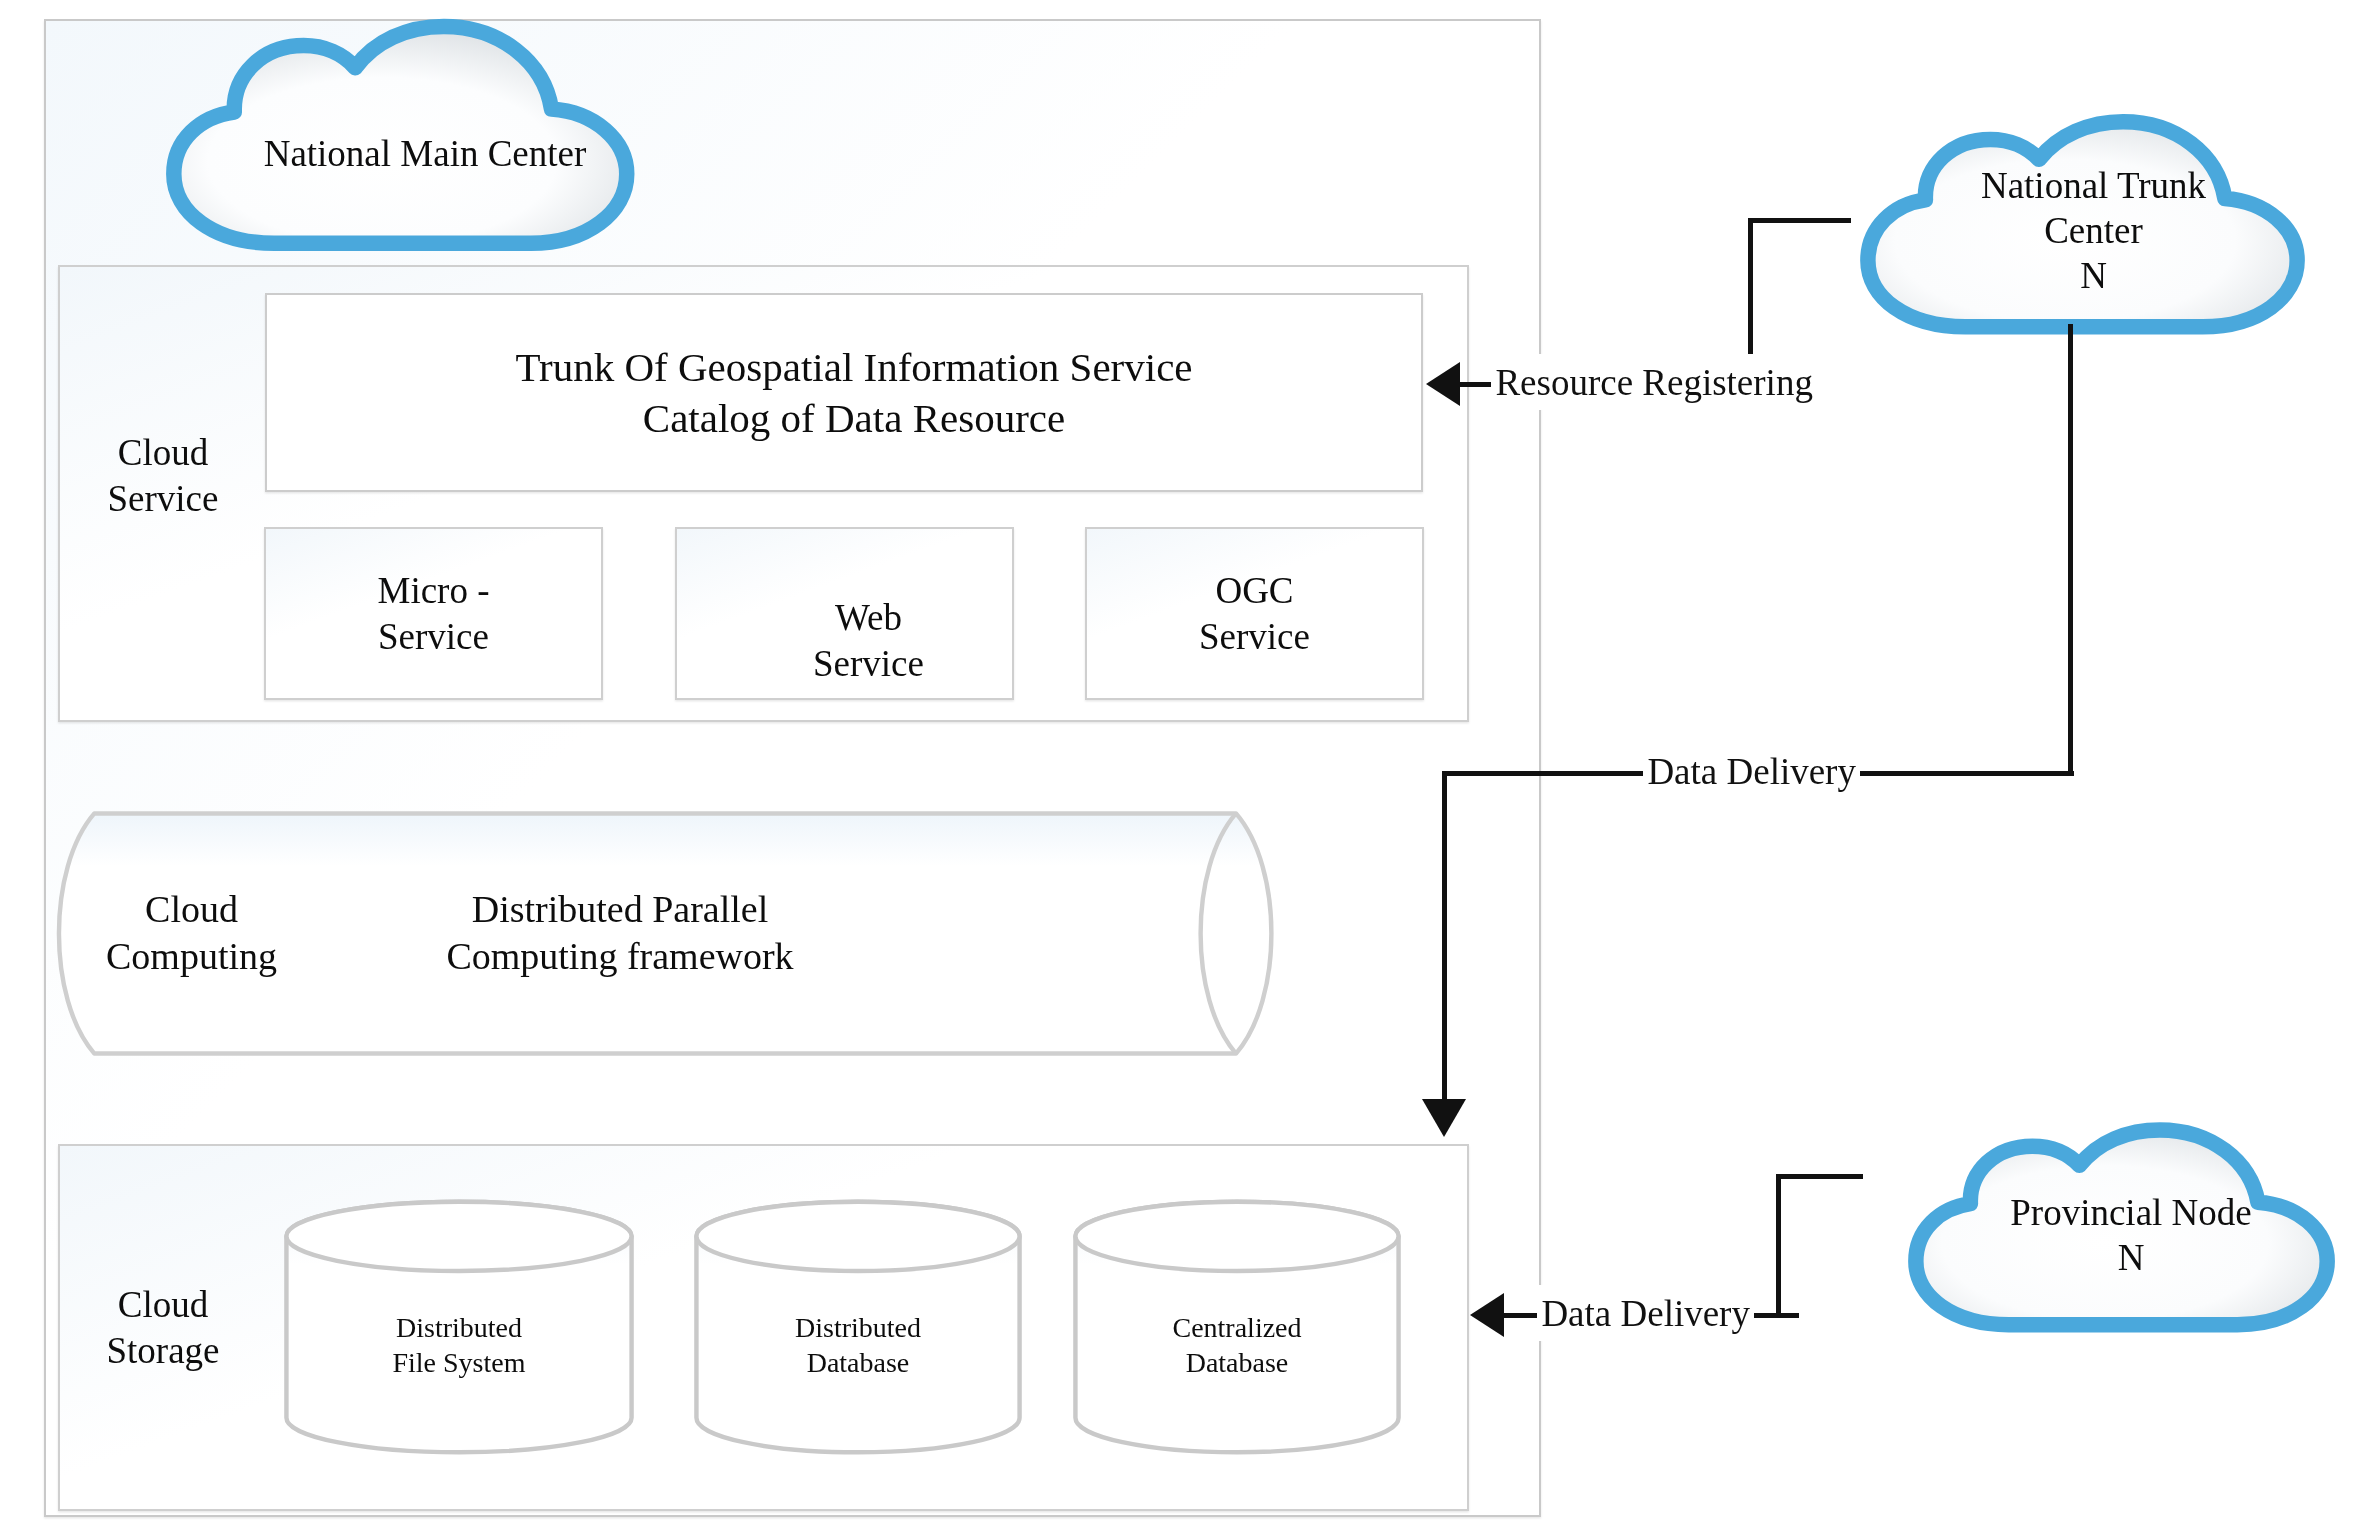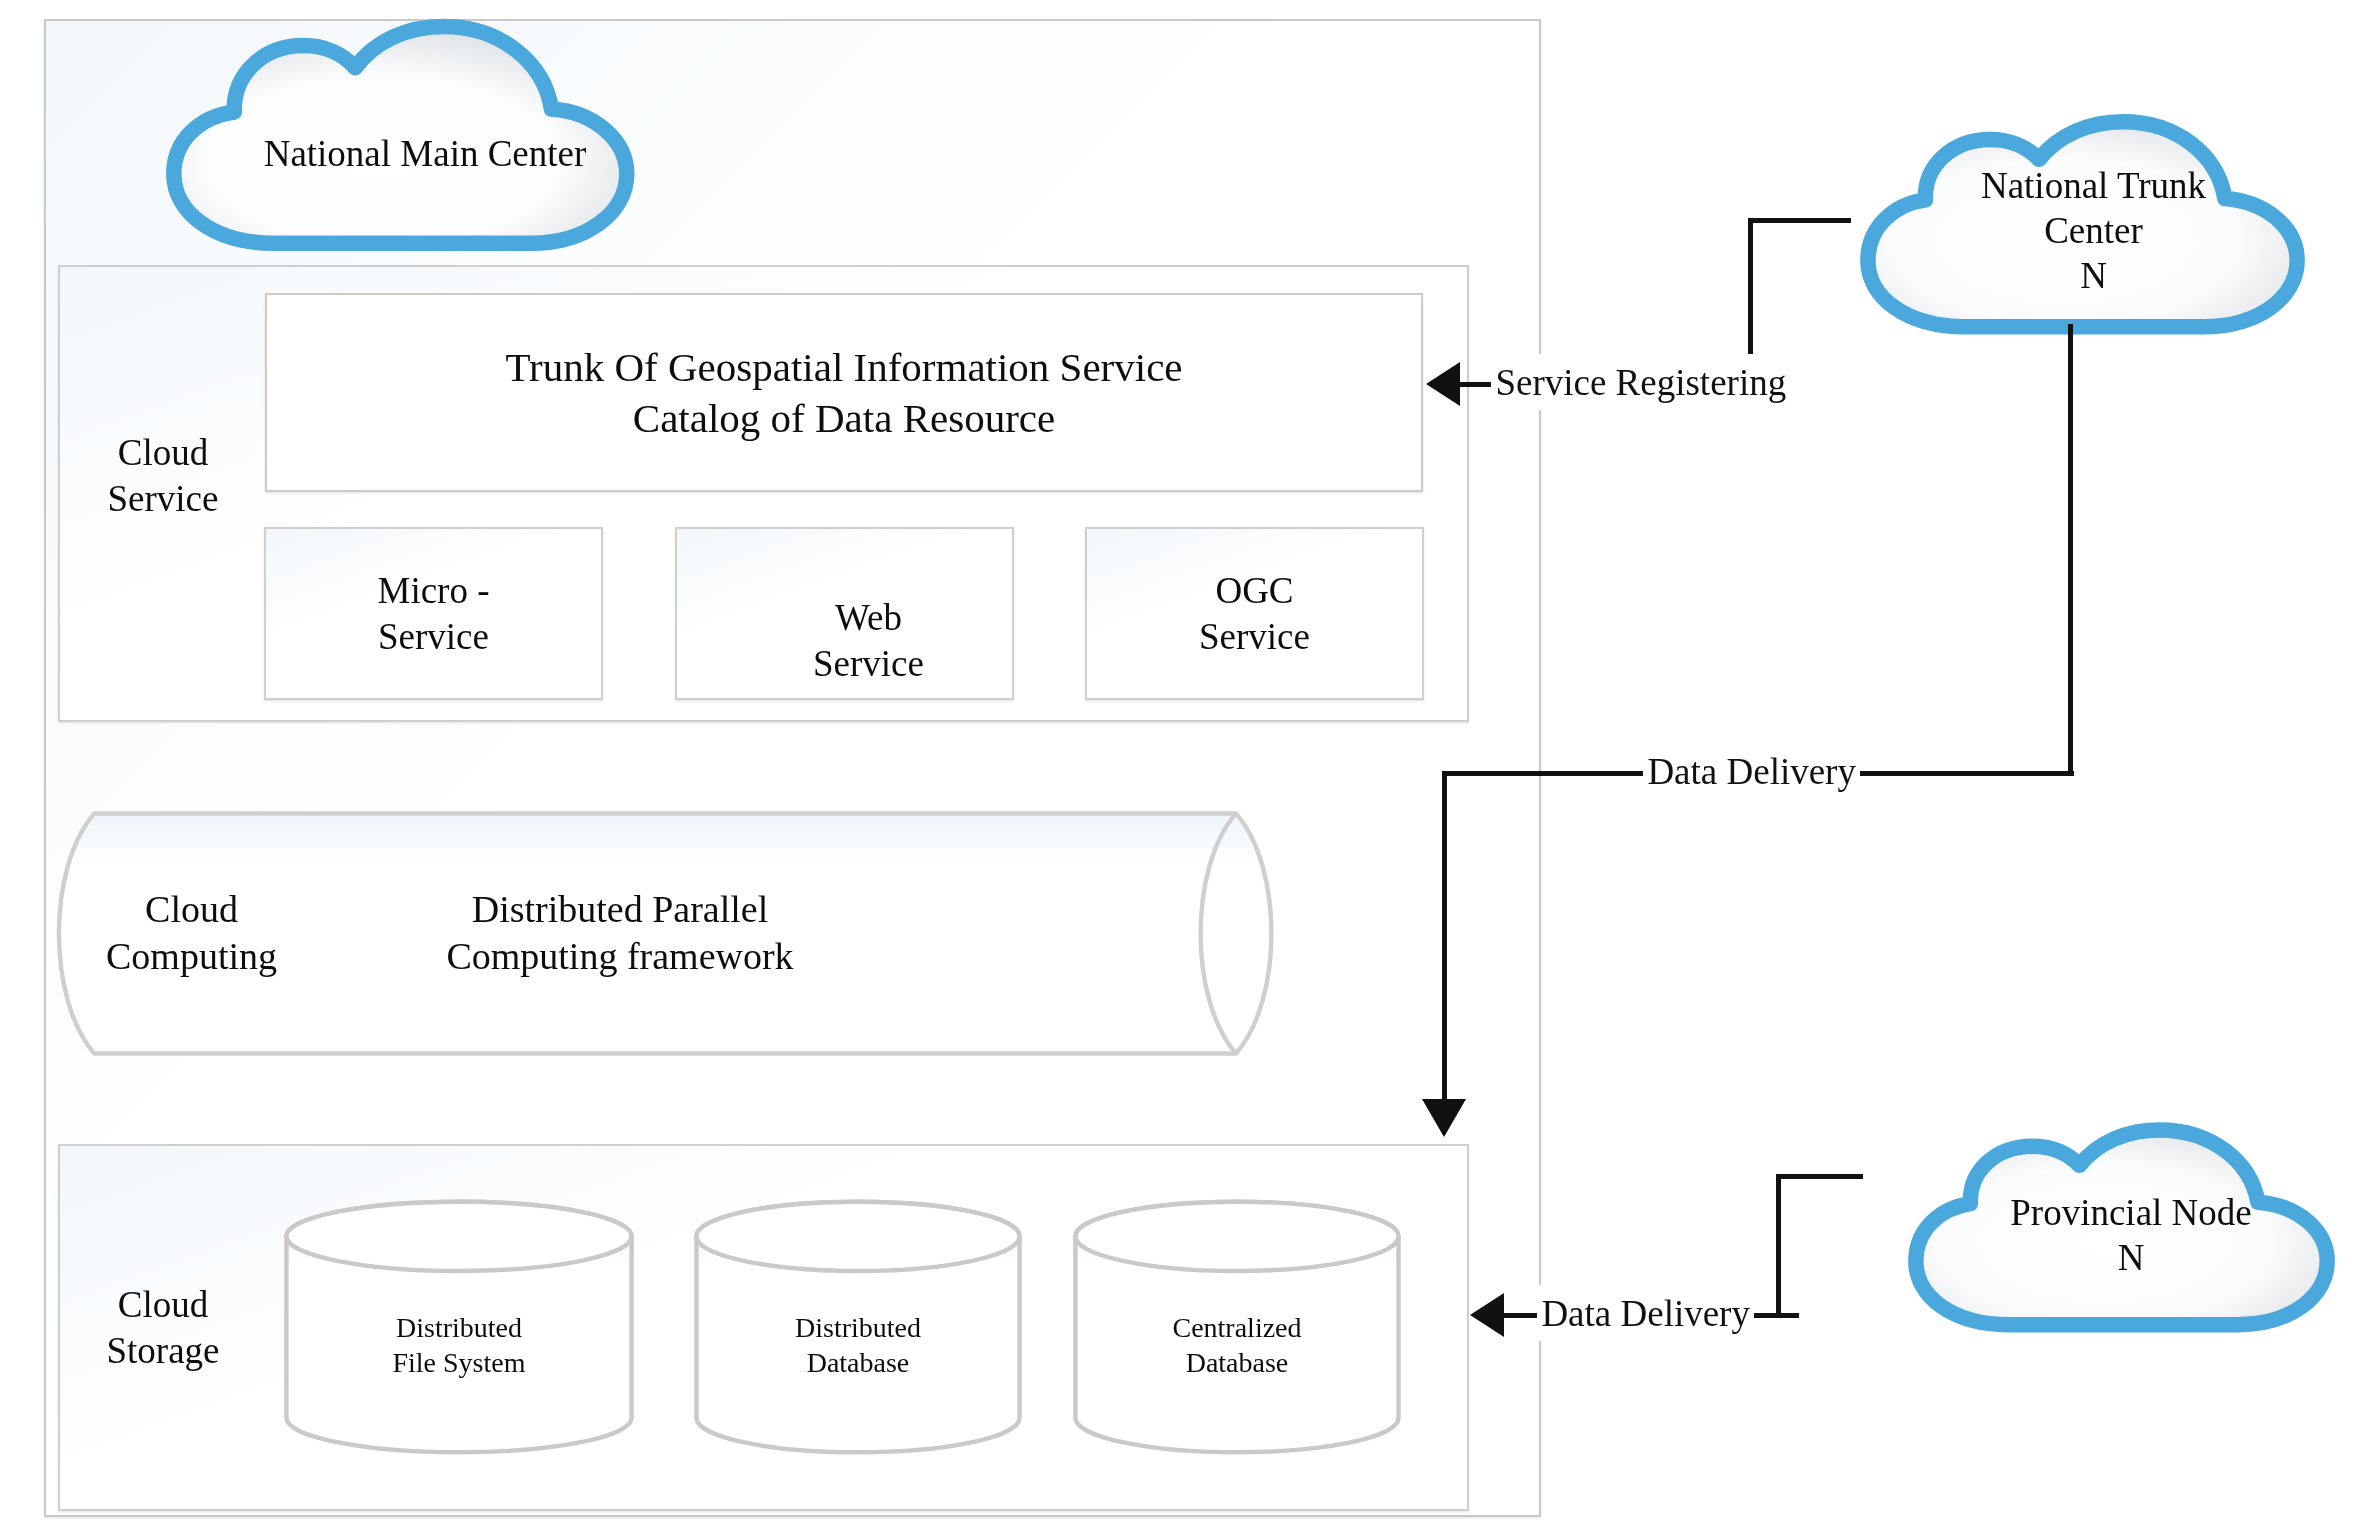--- a/index.html
+++ b/index.html
@@ -107,21 +107,21 @@
     </svg>
     <div class="cloud-text t-cloudlbl" style="padding-left:38px;padding-top:13.3px;">National Main Center</div>
   </div>
 
   <div class="abs panel-plain" style="left:58px;top:265px;width:1411px;height:457px;"></div>
 
   <div class="txt t-side" style="left:71px;top:413px;width:184px;height:125px;">Cloud
 Service</div>
 
   <div class="abs panel-white" style="left:265px;top:293px;width:1158px;height:199px;"></div>
-  <div class="txt t-trunk" style="left:265px;top:293px;width:1158px;height:199px;">Trunk Of Geospatial Information Service
+  <div class="txt t-trunk" style="left:265px;top:293px;width:1158px;height:199px;padding-left:10px;">Trunk Of Geospatial Information Service
 Catalog of Data Resource</div>
 
   <div class="abs panel-plain" style="left:264px;top:527px;width:339px;height:173px;"></div>
   <div class="txt t-svc" style="left:264px;top:527px;width:339px;height:173px;">Micro -
 Service</div>
 
   <div class="abs panel-plain" style="left:675px;top:527px;width:339px;height:173px;"></div>
   <div class="txt t-svc" style="left:675px;top:554px;width:339px;height:173px;padding-left:24px;">Web
 Service</div>
 
@@ -256,21 +256,21 @@
     <div class="cloud-text t-cloudlbl" style="padding-left:22px;padding-top:4.4px;">Provincial Node
 N</div>
   </div>
 
   <div class="wire wire-v" style="left:1748px;top:218px;height:167px;"></div>
 
   <div class="wire wire-h" style="left:1748px;top:218px;width:103px;"></div>
 
   <div class="wire wire-h" style="left:1460px;top:382px;width:310px;"></div>
   <div class="arrow-left" style="left:1426px;top:362px;"></div>
-  <div class="wire-label t-edge" style="left:1491px;top:354px;height:56px;">Service Registering</div>
+  <div class="wire-label t-edge" style="left:1491px;top:354px;height:56px;">Resource Registering</div>
 
   <div class="wire wire-v" style="left:2068px;top:324px;height:451px;"></div>
 
   <div class="wire wire-h" style="left:1442px;top:771px;width:632px;"></div>
 
   <div class="wire wire-v" style="left:1442px;top:771px;height:333px;"></div>
   <div class="arrow-down" style="left:1422px;top:1099px;"></div>
   <div class="wire-label t-edge" style="left:1643px;top:743px;height:56px;">Data Delivery</div>
 
   <div class="wire wire-v" style="left:1776px;top:1174px;height:142px;"></div>

